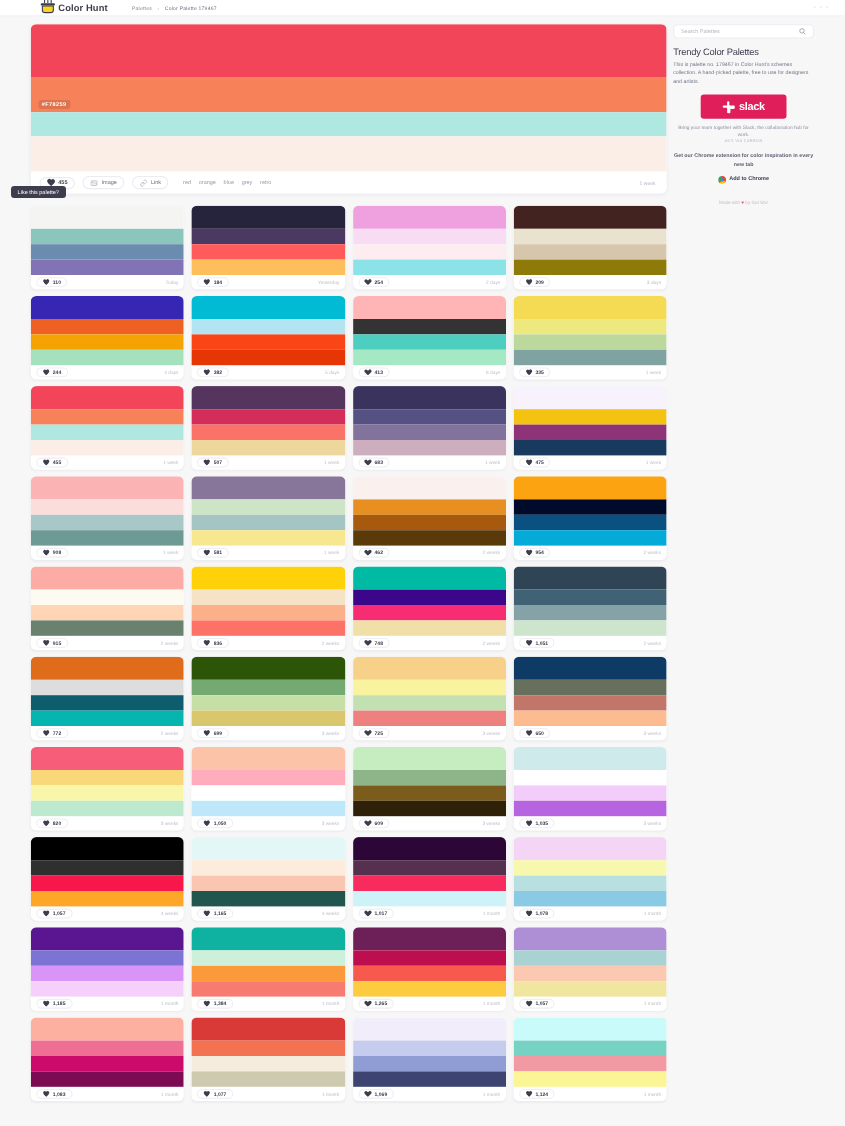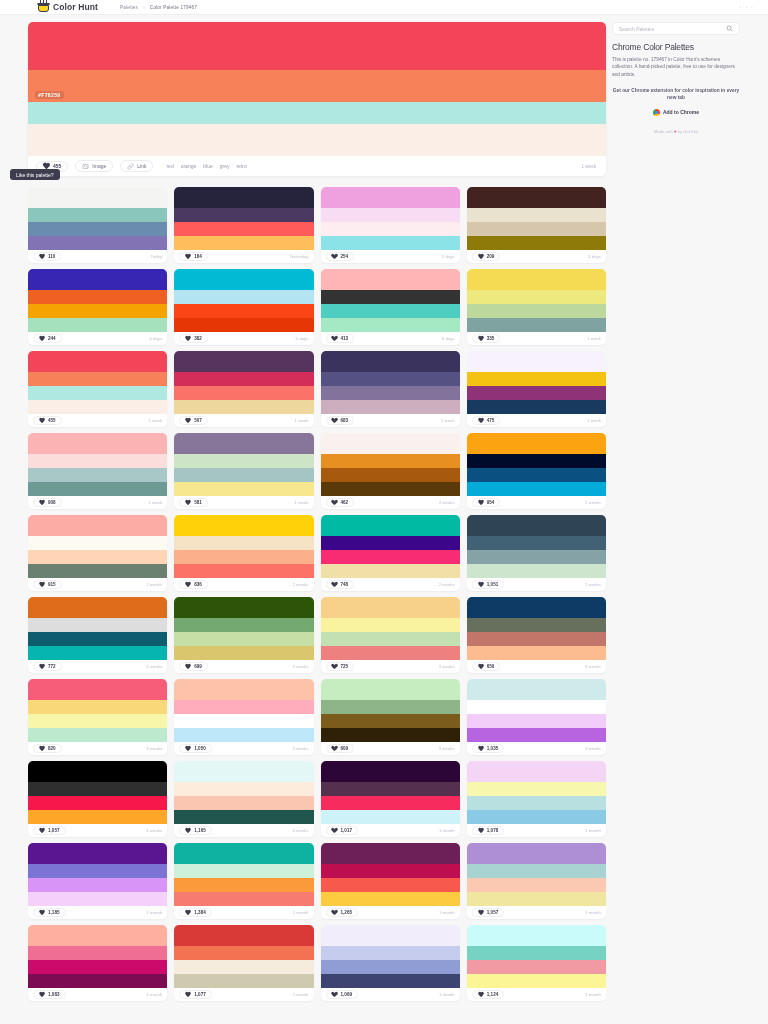--- a/index.html
+++ b/index.html
@@ -224,23 +224,36 @@
   <div class="tooltip">Like this palette?</div>
 
   <div class="sidebar">
     <div class="search">
       <input type="text" placeholder="Search Palettes" style="">
       <svg class="mag" viewBox="0 0 24 24" fill="none" stroke="#9a9aab" stroke-width="2.6">
         <circle cx="10.5" cy="10.5" r="7"></circle>
           <path d="M16 16l5 5"></path>
       </svg>
     </div>
-    <div class="side-title">Chrome Color Palettes</div>
+    <div class="side-title">Trendy Color Palettes</div>
     <div class="side-desc">This is palette no. 179467 in Color Hunt's schemes collection. A hand-picked palette, free to use for designers and artists.</div>
 
+    <div class="ad">
+      <div class="slack-box">
+        <span class="slack-mark">
+          <span class="sm1"></span>
+            <span class="sm2"></span>
+            <span class="sm3"></span>
+            <span class="sm4"></span>
+        </span>
+        <span class="slack-word">slack</span>
+      </div>
+      <div class="ad-copy">Bring your team together with Slack, the collaboration hub for work.</div>
+      <div class="ad-via">ADS VIA CARBON</div>
+    </div>
 
     <div class="ext">
       <div class="ext-copy">Get our Chrome extension for color inspiration in every new tab</div>
       <div class="ext-btn">
         <span class="chrome"></span>
         <span>Add to Chrome</span>
       </div>
     </div>
 
     <div class="credit">

